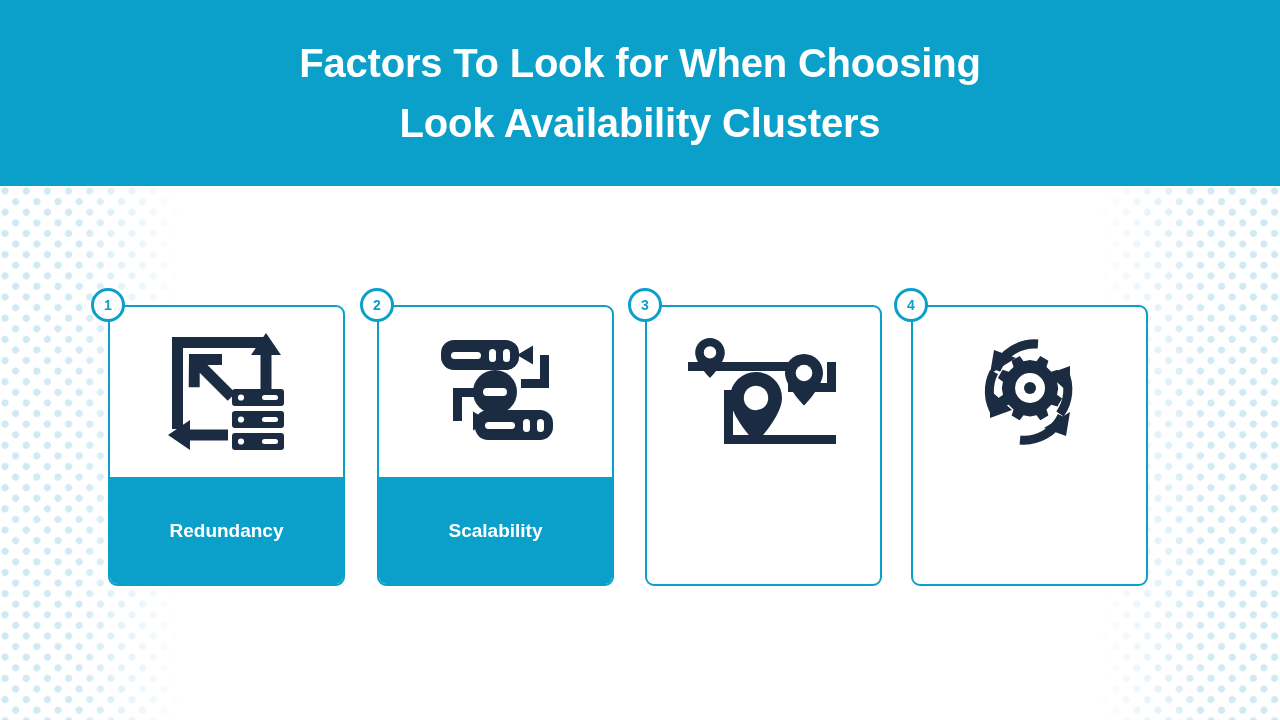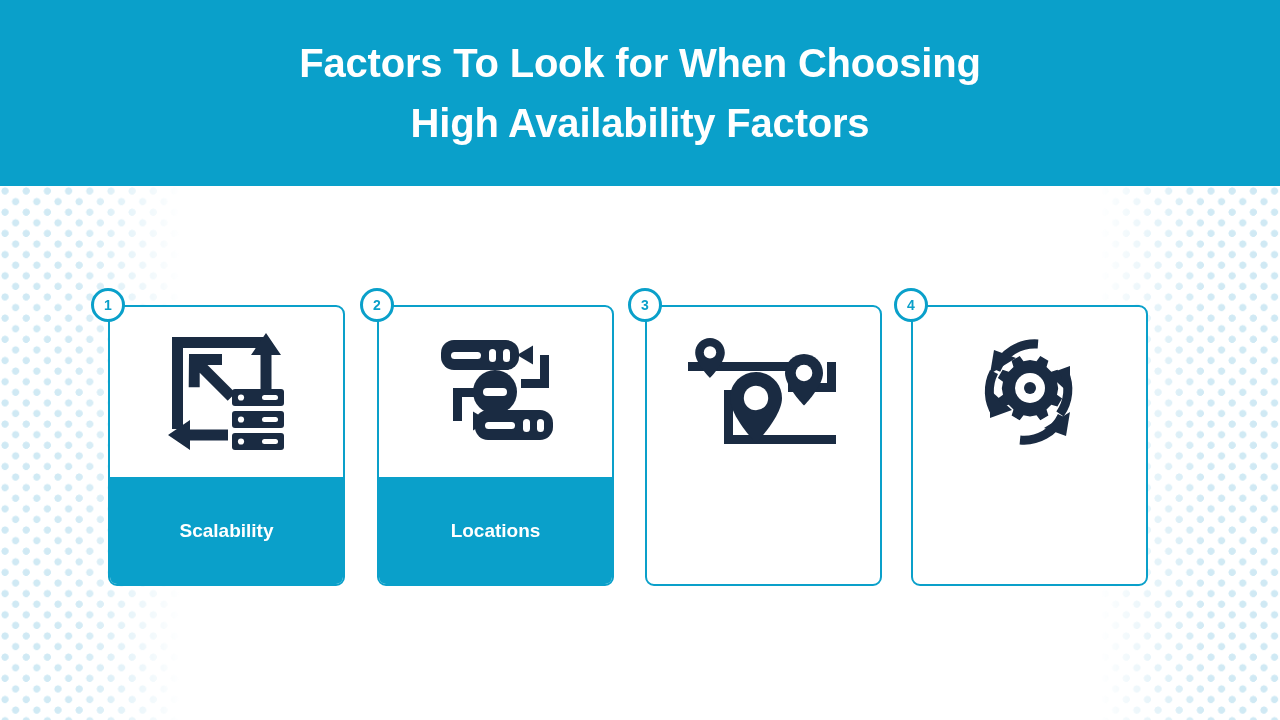--- a/index.html
+++ b/index.html
@@ -155,21 +155,21 @@
 </head>
 <body>
 
 <div id="stage">
 
   <div class="dot-field left"></div>
   <div class="dot-field right"></div>
 
   <div id="header">
     <div class="title-line">Factors To Look for When Choosing</div>
-    <div class="title-line">High Availability Factors</div>
+    <div class="title-line">Look Availability Clusters</div>
   </div>
 
   <div id="cards">
 
     <div class="card" style="left:108px;">
       <div class="card-body">
         <div class="icon-area">
           <svg width="130" height="130" viewBox="0 0 130 130">
             <g fill="#1a2b42">
 
@@ -187,21 +187,21 @@
               <circle cx="79" cy="70.5" r="3.1" fill="#ffffff"></circle>
               <circle cx="79" cy="92.5" r="3.1" fill="#ffffff"></circle>
               <circle cx="79" cy="114.5" r="3.1" fill="#ffffff"></circle>
               <rect x="100" y="68" width="16" height="5" rx="2.5" fill="#ffffff"></rect>
               <rect x="100" y="90" width="16" height="5" rx="2.5" fill="#ffffff"></rect>
               <rect x="100" y="112" width="16" height="5" rx="2.5" fill="#ffffff"></rect>
             </g>
           </svg>
         </div>
         <div class="footer">
-          <div class="label">Scalability</div>
+          <div class="label">Redundancy</div>
         </div>
       </div>
       <div class="badge">1</div>
     </div>
 
     <div class="card" style="left:377px;">
       <div class="card-body">
         <div class="icon-area">
           <svg width="130" height="120" viewBox="0 0 130 120">
             <g fill="#1a2b42">
@@ -221,21 +221,21 @@
               <path d="M58 89 l-16 -9.5 v19 z"></path>
 
               <rect x="44" y="78" width="78" height="30" rx="13"></rect>
               <rect x="54" y="90" width="30" height="7" rx="3.5" fill="#ffffff"></rect>
               <rect x="92" y="87" width="7" height="13" rx="3.5" fill="#ffffff"></rect>
               <rect x="106" y="87" width="7" height="13" rx="3.5" fill="#ffffff"></rect>
             </g>
           </svg>
         </div>
         <div class="footer">
-          <div class="label">Locations</div>
+          <div class="label">Scalability</div>
         </div>
       </div>
       <div class="badge">2</div>
     </div>
 
     <div class="card" style="left:645px;">
       <div class="card-body">
         <div class="icon-area">
           <svg width="160" height="120" viewBox="0 0 160 120">
             <g fill="#1a2b42">

